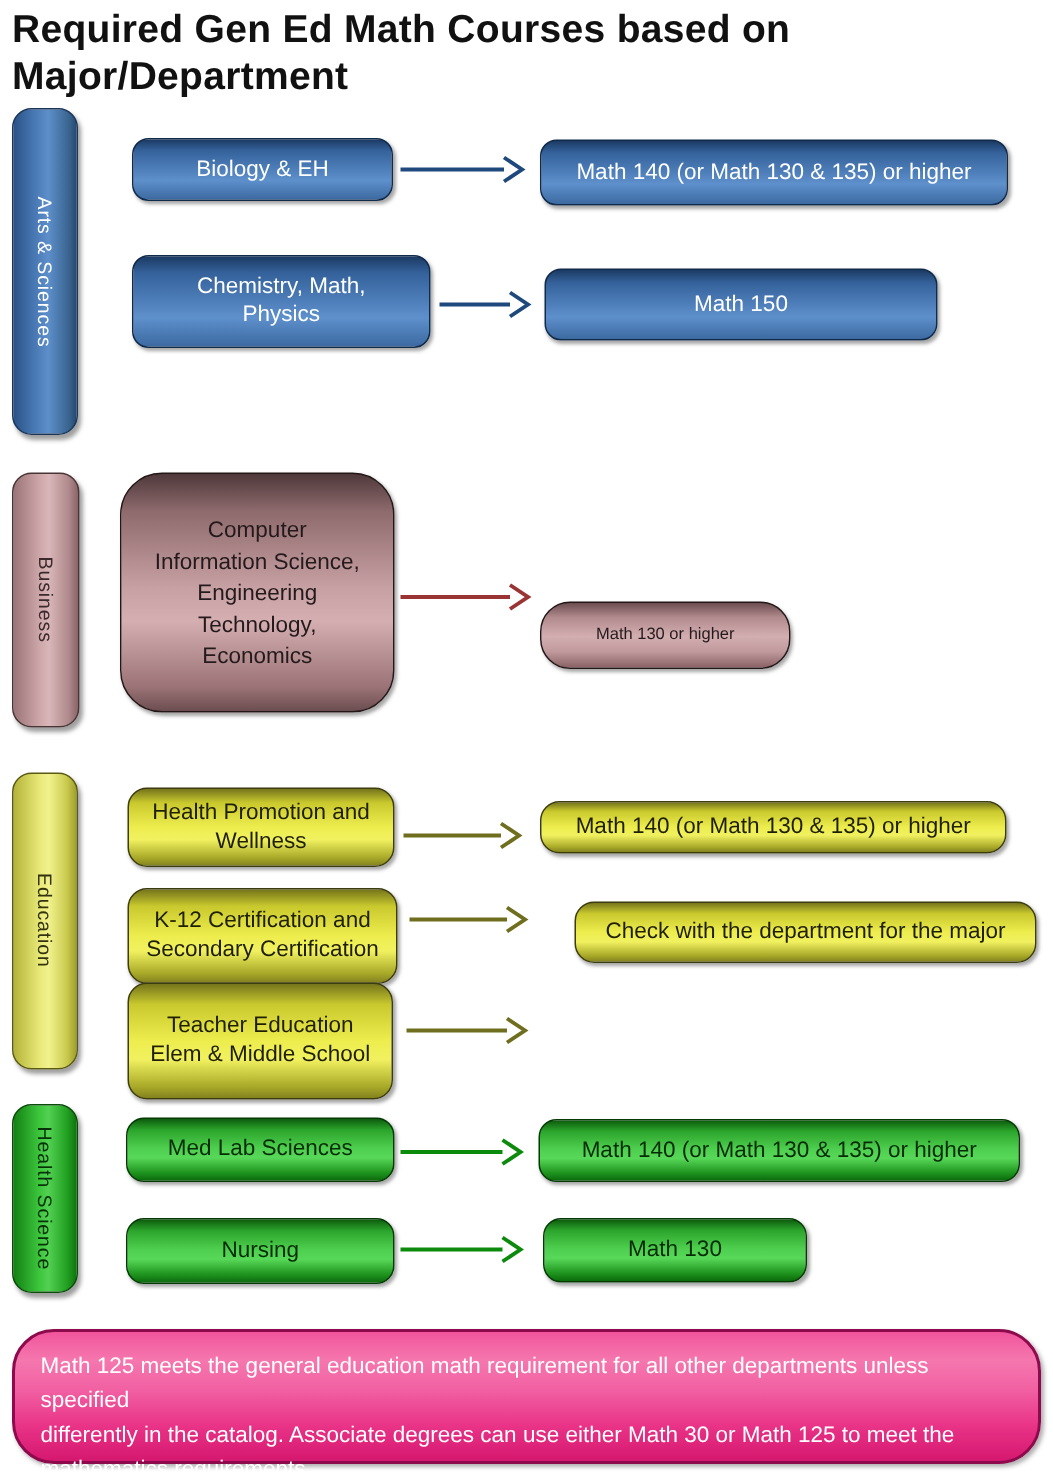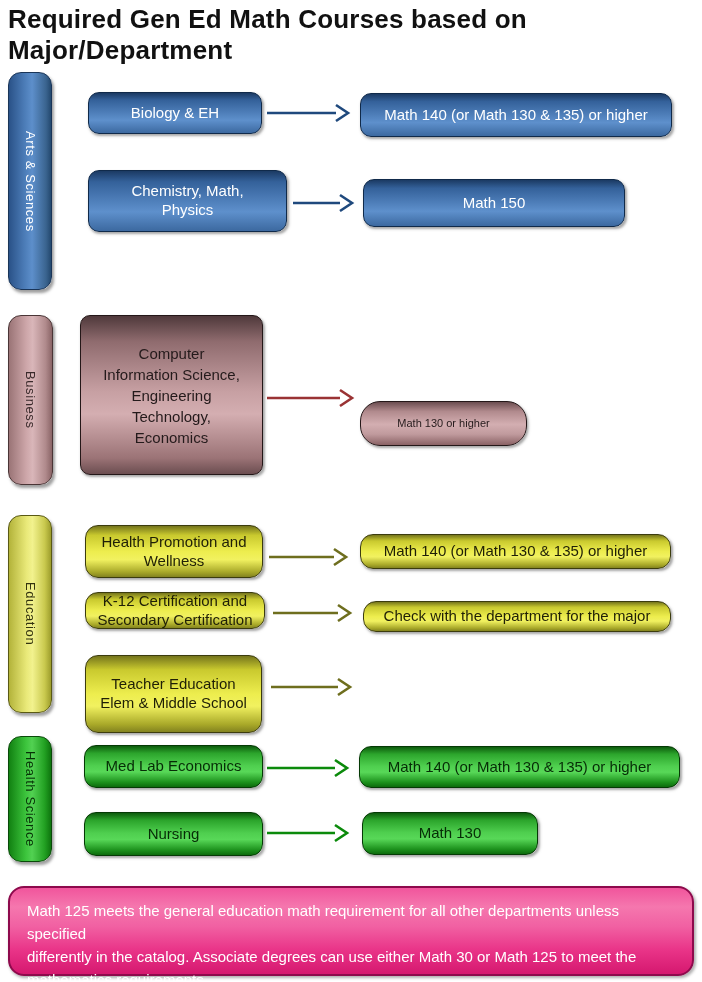--- a/index.html
+++ b/index.html
@@ -14,21 +14,21 @@
   .vpill{position:absolute;display:flex;align-items:center;justify-content:center;
          border-radius:13px;box-shadow:2px 3px 3px rgba(80,80,80,.55);}
   .vtext{writing-mode:vertical-rl;font-size:13px;letter-spacing:.6px;white-space:nowrap;}
   
   .th-blue{background:linear-gradient(180deg,#1b3a63 0%,#34619a 18%,#4d7db8 48%,#5e90cc 68%,#3c69a0 100%);
            border:1.5px solid #102a4a;border-radius:11px;color:#fff;font-size:15px;
            box-shadow:1.5px 2px 2.5px rgba(80,80,80,.5);}
   .vth-blue{background:linear-gradient(90deg,#2a5288 0%,#4a7ab5 35%,#5d8fcb 55%,#3a648f 88%,#24496f 100%);
             border:1px solid #1a3558;color:#fff;}
   .th-pink{background:linear-gradient(180deg,#4f393b 0%,#8f6b6e 16%,#c7a0a3 48%,#d4aeb1 62%,#9b7376 90%,#6b4d50 100%);
-           border:1.5px solid #241718;border-radius:10px;color:#241a1b;font-size:15px;
+           border:1.5px solid #241718;border-radius:28px;color:#241a1b;font-size:15px;
            box-shadow:1.5px 2px 2.5px rgba(80,80,80,.5);}
   .th-pink-sm{background:linear-gradient(180deg,#6b4d50 0%,#b18a8d 22%,#d3aeb1 52%,#c09a9d 75%,#8a6265 100%);
            border:1.5px solid #241718;border-radius:20px;color:#241a1b;font-size:11px;
            box-shadow:1.5px 2px 2.5px rgba(80,80,80,.5);margin-top:24px;}
   .vth-pink{background:linear-gradient(90deg,#9a7476 0%,#cda6a9 40%,#d9b6b9 55%,#b08a8c 85%,#8a6466 100%);
             border:1px solid #4a3536;color:#3a2a2b;}
   .th-yellow{background:linear-gradient(180deg,#75751c 0%,#c9c92e 18%,#eded4e 50%,#f1f160 66%,#a9a929 90%,#83831f 100%);
            border:1.5px solid #3c3c0e;border-radius:13px;color:#1f1f06;font-size:15px;
            box-shadow:1.5px 2px 2.5px rgba(80,80,80,.5);}
   .vth-yellow{background:linear-gradient(90deg,#b3b33a 0%,#e9e979 42%,#f2f28e 56%,#c9c94e 85%,#9d9d2c 100%);
@@ -38,21 +38,21 @@
            box-shadow:1.5px 2px 2.5px rgba(80,80,80,.5);}
   .vth-green{background:linear-gradient(90deg,#128112 0%,#3cc43c 40%,#52d152 55%,#22a022 85%,#0e750e 100%);
             border:1px solid #0a4a0a;color:#073207;}
   
   .arrow{position:absolute;overflow:visible;}
   .arrow line,.arrow polyline{fill:none;stroke-width:2.6px;stroke-linejoin:miter;}
   .st-blue{stroke:#1f497d;} .st-red{stroke:#9a3334;} .st-olive{stroke:#6e6e1e;} .st-green{stroke:#0b8a0b;}
   
   .banner{position:absolute;left:8px;top:886px;width:686px;height:90px;box-sizing:border-box;
           background:linear-gradient(180deg,#f1559c 0%,#f577ae 22%,#f160a2 45%,#e93488 72%,#d5186f 100%);
-          border:2px solid #8d0a4c;border-radius:16px;color:#ffffff;font-size:15px;
+          border:2px solid #8d0a4c;border-radius:28px;color:#ffffff;font-size:15px;
           line-height:1.53;padding:12px 18px 0 17px;white-space:pre-line;
           box-shadow:1.5px 2px 3px rgba(80,80,80,.45);}
 </style>
 </head>
 <body>
 
 <div id="page">
 
   <div class="title">Required Gen Ed Math Courses based on Major/Department</div>
 
@@ -90,38 +90,38 @@
   <div class="vpill vth-yellow" style="left:8px;top:515px;width:42px;height:196px">
     <span class="vtext">Education</span>
   </div>
   <div class="box th-yellow" style="left:85px;top:525px;width:178px;height:53px">Health Promotion and
 Wellness</div>
   <svg class="arrow" style="left:268px;top:546px" width="80" height="22">
     <line class="st-olive" x1="1" y1="11" x2="66" y2="11"></line>
     <polyline class="st-olive" points="66,3 78,11 66,19"></polyline>
   </svg>
   <div class="box th-yellow" style="left:360px;top:534px;width:311px;height:35px">Math 140 (or Math 130 &amp; 135) or higher</div>
-  <div class="box th-yellow" style="left:85px;top:592px;width:180px;height:37px">K-12 Certification and
+  <div class="box th-yellow" style="left:85px;top:592px;width:180px;height:64px">K-12 Certification and
 Secondary Certification</div>
   <svg class="arrow" style="left:272px;top:602px" width="80" height="22">
     <line class="st-olive" x1="1" y1="11" x2="66" y2="11"></line>
     <polyline class="st-olive" points="66,3 78,11 66,19"></polyline>
   </svg>
-  <div class="box th-yellow" style="left:363px;top:601px;width:308px;height:31px">Check with the department for the major</div>
+  <div class="box th-yellow" style="left:383px;top:601px;width:308px;height:41px">Check with the department for the major</div>
   <div class="box th-yellow" style="left:85px;top:655px;width:177px;height:78px">Teacher Education
 Elem &amp; Middle School</div>
   <svg class="arrow" style="left:270px;top:676px" width="82" height="22">
     <line class="st-olive" x1="1" y1="11" x2="68" y2="11"></line>
     <polyline class="st-olive" points="68,3 80,11 68,19"></polyline>
   </svg>
 
   <div class="vpill vth-green" style="left:8px;top:736px;width:42px;height:124px">
     <span class="vtext">Health Science</span>
   </div>
-  <div class="box th-green" style="left:84px;top:745px;width:179px;height:43px">Med Lab Economics</div>
+  <div class="box th-green" style="left:84px;top:745px;width:179px;height:43px">Med Lab Sciences</div>
   <svg class="arrow" style="left:266px;top:757px" width="83" height="22">
     <line class="st-green" x1="1" y1="11" x2="69" y2="11"></line>
     <polyline class="st-green" points="69,3 81,11 69,19"></polyline>
   </svg>
   <div class="box th-green" style="left:359px;top:746px;width:321px;height:42px">Math 140 (or Math 130 &amp; 135) or higher</div>
   <div class="box th-green" style="left:84px;top:812px;width:179px;height:44px">Nursing</div>
   <svg class="arrow" style="left:266px;top:822px" width="83" height="22">
     <line class="st-green" x1="1" y1="11" x2="69" y2="11"></line>
     <polyline class="st-green" points="69,3 81,11 69,19"></polyline>
   </svg>

